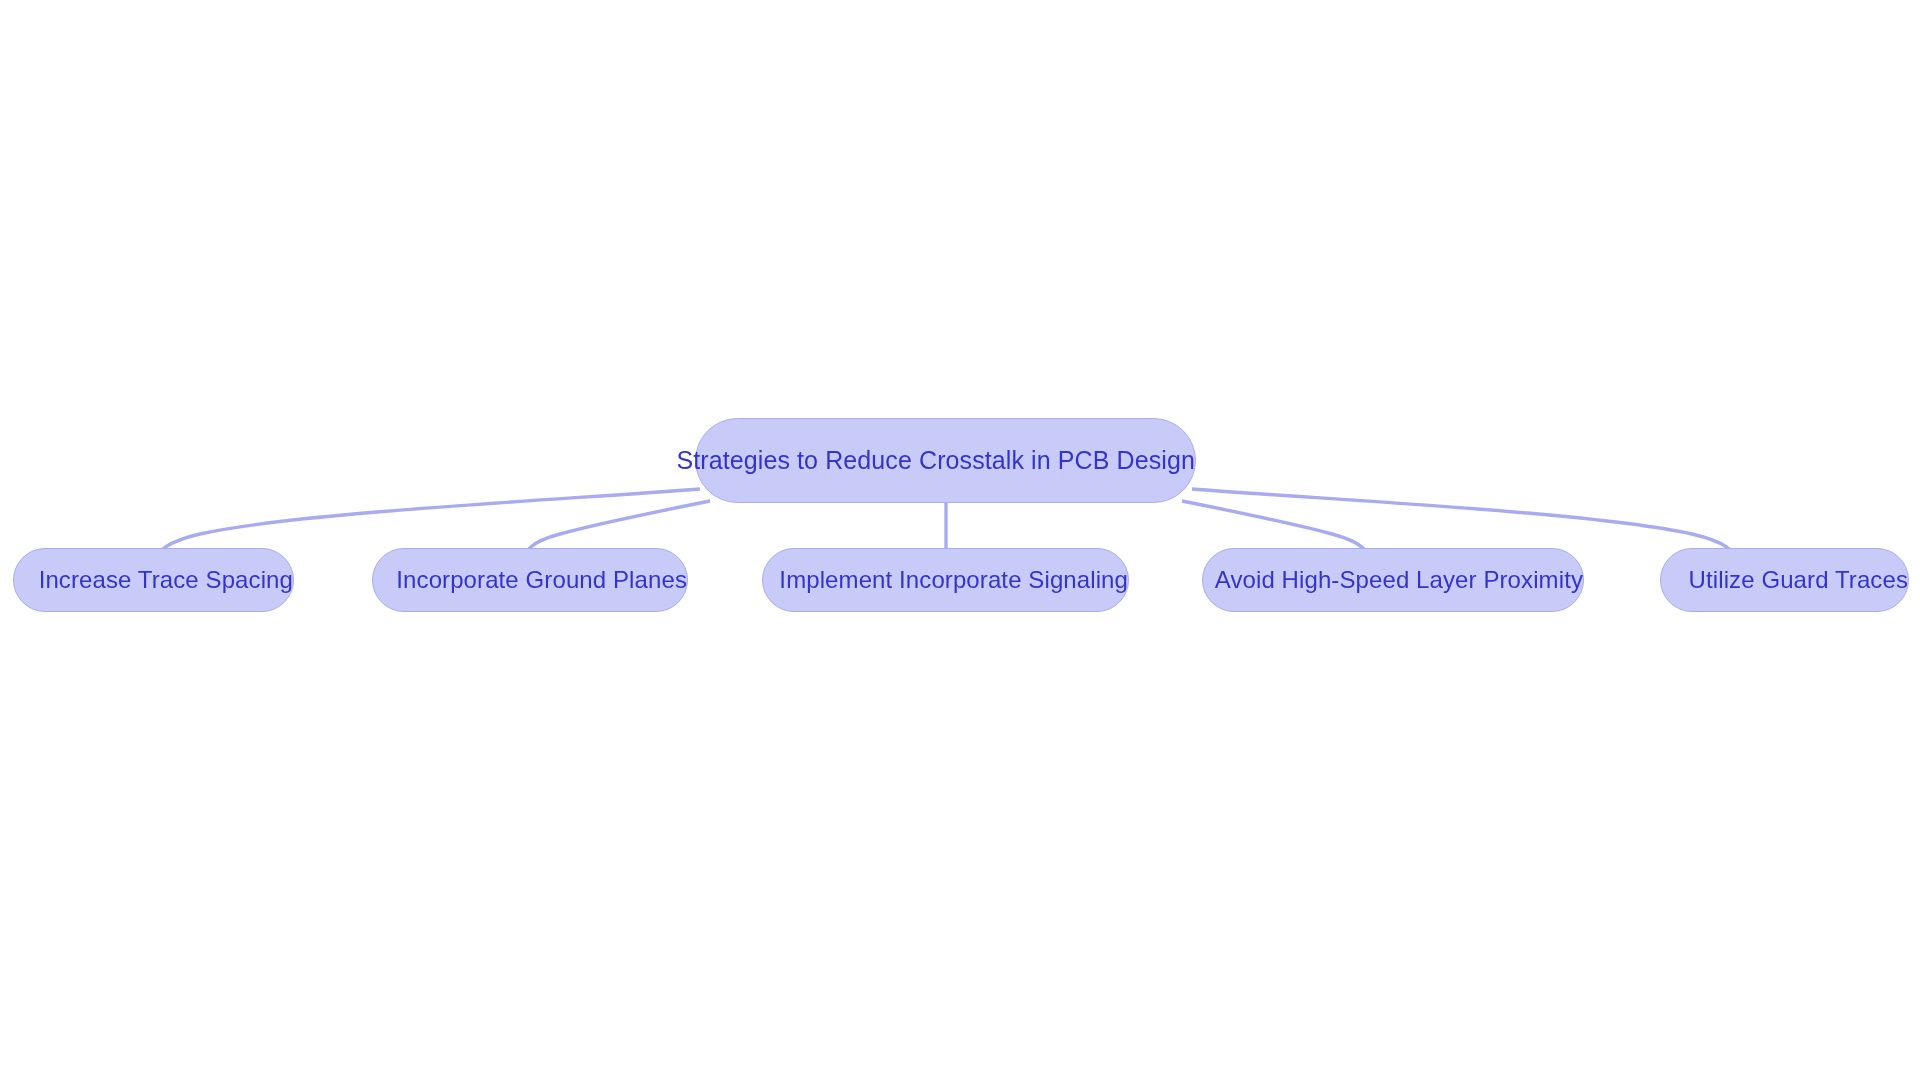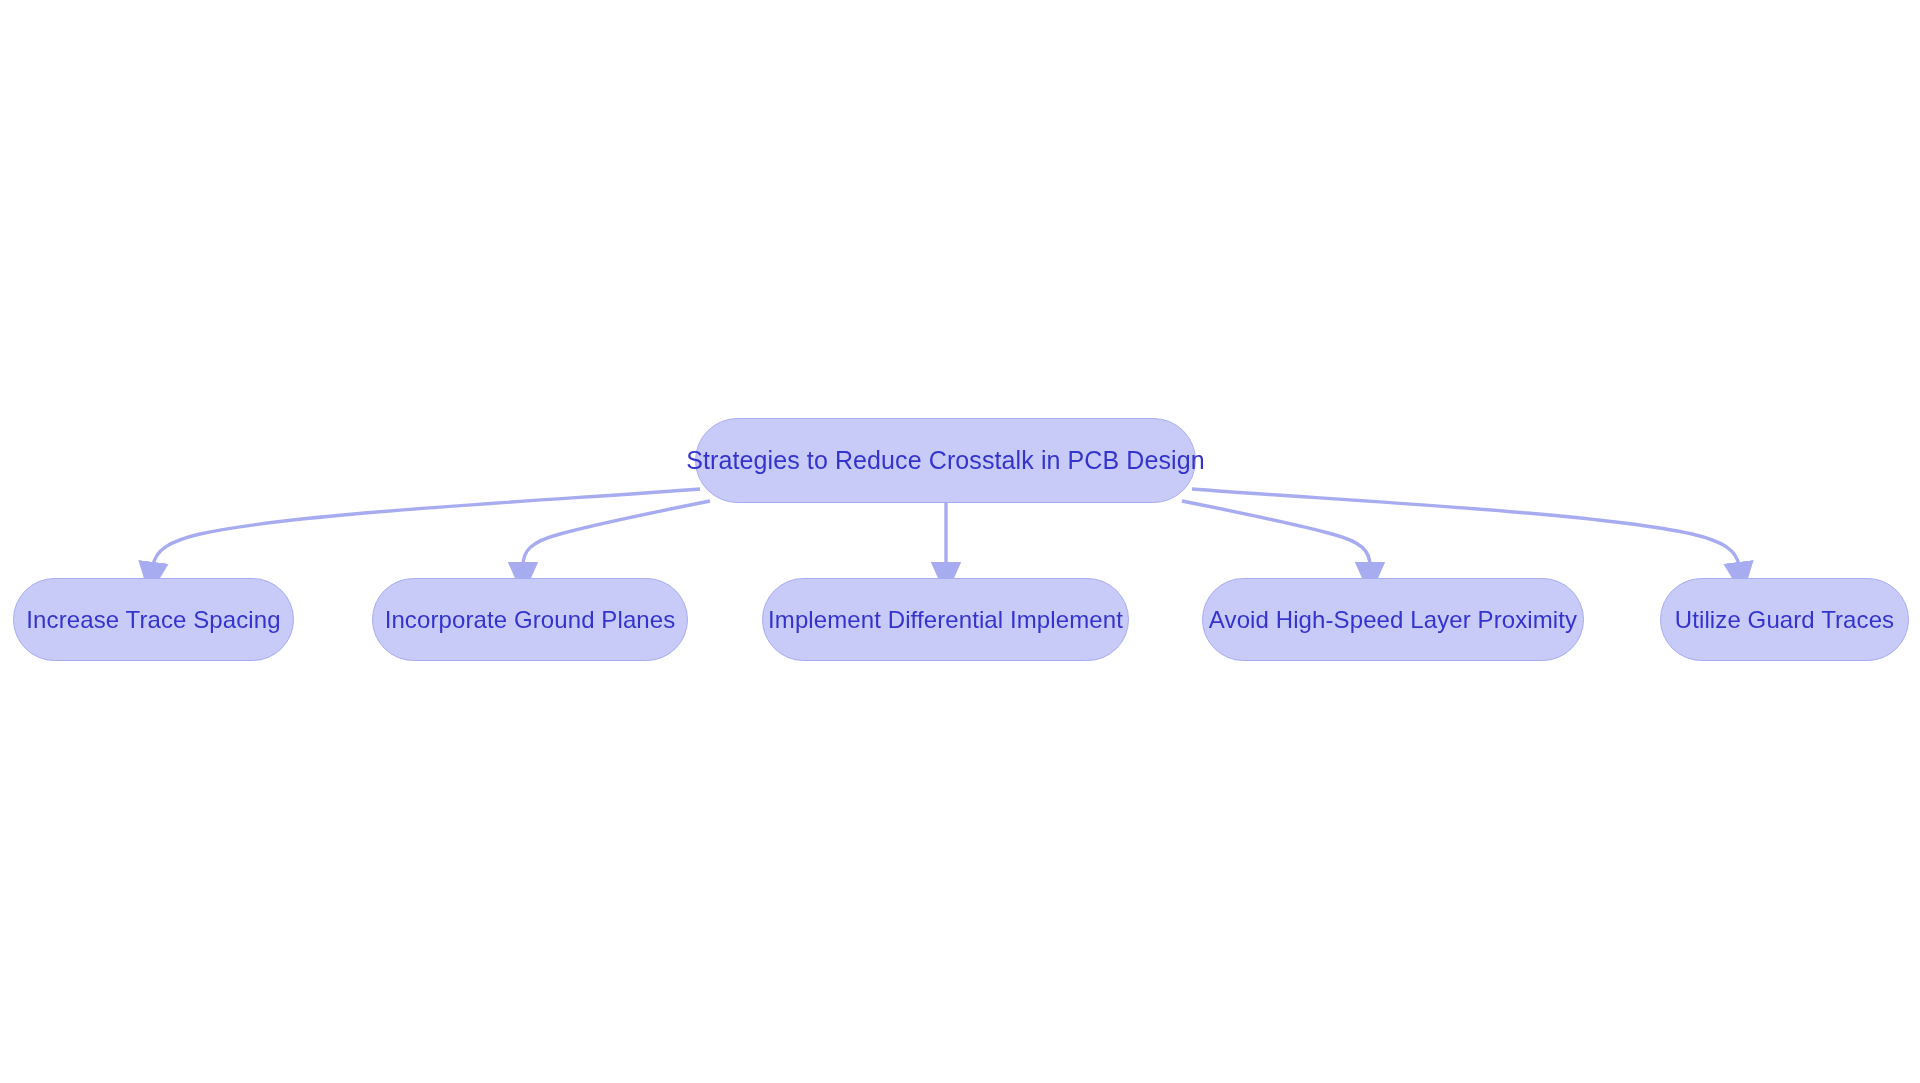--- a/index.html
+++ b/index.html
@@ -25,43 +25,43 @@
     top: 0;
     width: 1920px;
     height: 1083px;
     pointer-events: none;
   }
   .node {
     position: absolute;
     box-sizing: border-box;
     display: flex;
     align-items: center;
-    justify-content: center;
+    justify-content: flex-end;
     background: #c8cbf8;
     border: 1.6px solid #a7abf0;
     border-radius: 999px;
     color: #3434cc;
     white-space: nowrap;
     letter-spacing: 0.1px;
   }
   .node-label {
     display: block;
     color: #3434cc;
     line-height: 1;
   }
   .node-root {
     left: 695px;
     top: 418px;
     width: 501px;
     height: 85px;
     font-size: 25px;
   }
   .node-leaf {
-    top: 578px;
-    height: 83px;
+    top: 548px;
+    height: 64px;
     font-size: 24px;
   }
   .leaf-0 { left: 13px;   width: 281px; }
   .leaf-1 { left: 372px;  width: 316px; }
   .leaf-2 { left: 762px;  width: 367px; }
   .leaf-3 { left: 1202px; width: 382px; }
   .leaf-4 { left: 1660px; width: 249px; }
 </style>
 </head>
 <body>
@@ -102,21 +102,21 @@
 
   <div class="node node-leaf leaf-0">
     <span class="node-label">Increase Trace Spacing</span>
   </div>
 
   <div class="node node-leaf leaf-1">
     <span class="node-label">Incorporate Ground Planes</span>
   </div>
 
   <div class="node node-leaf leaf-2">
-    <span class="node-label">Implement Differential Implement</span>
+    <span class="node-label">Implement Incorporate Signaling</span>
   </div>
 
   <div class="node node-leaf leaf-4">
     <span class="node-label">Utilize Guard Traces</span>
   </div>
 
   <div class="node node-leaf leaf-3">
     <span class="node-label">Avoid High-Speed Layer Proximity</span>
   </div>
 

